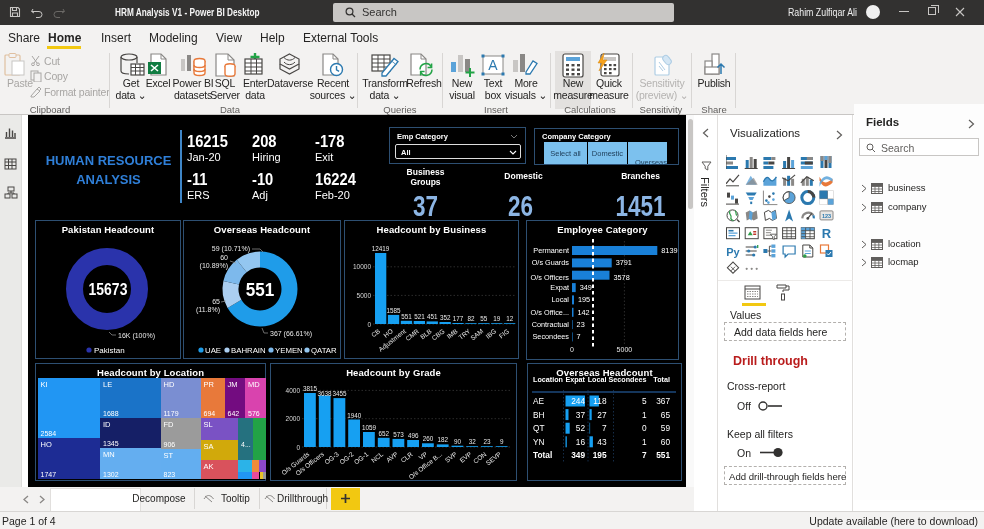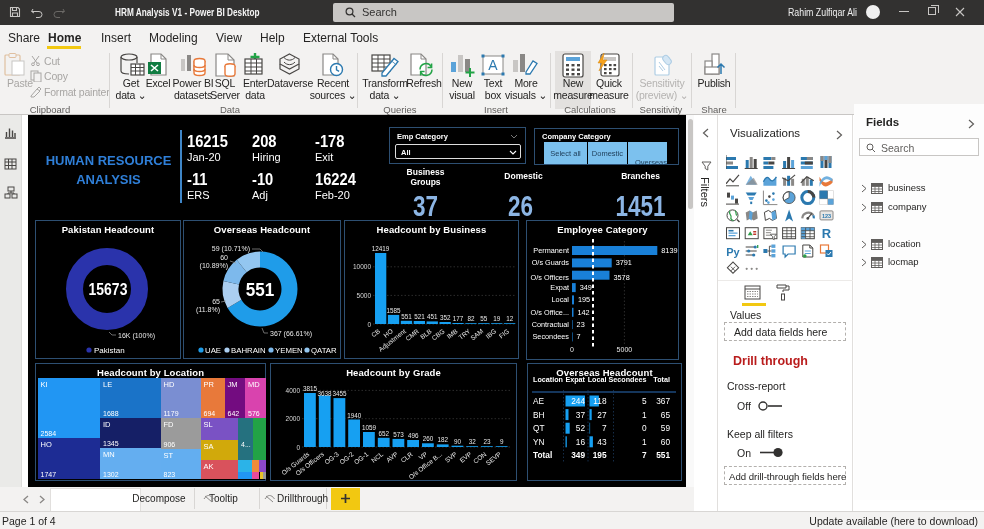--- a/index.html
+++ b/index.html
@@ -922,21 +922,21 @@
 
 <div class="abs" style="left:0;top:487px;width:694px;height:24px;background:#f3f2f1">
 <svg class="abs" style="left:22px;top:8px" width="8" height="9" viewBox="0 0 8 9">
         <path d="M6 1 2 4.5 6 8" fill="none" stroke="#8a8886" stroke-width="1.3"></path>
       </svg>
 <svg class="abs" style="left:38px;top:8px" width="8" height="9" viewBox="0 0 8 9">
         <path d="M2 1l4 3.5L2 8" fill="none" stroke="#8a8886" stroke-width="1.3"></path>
       </svg>
 <div class="abs" style="left:50px;top:1px;width:91px;height:23px;background:#fff;border:1px solid #e1dfdd;border-bottom:3px solid #f2c811;text-align:center;font-size:10px;color:#252423;padding-top:22px">Headcount</div>
 <div class="abs" style="left:124px;top:1px;width:71px;height:21px;border-right:1px solid #d8d6d4;text-align:center;font-size:10px;color:#252423;padding-top:5px">Decompose</div>
-<div class="abs" style="left:195px;top:1px;width:65px;height:21px;border-right:1px solid #d8d6d4;font-size:10px;color:#252423;padding-top:5px"><span style="margin-left:14px">Tooltip</span></div>
+<div class="abs" style="left:195px;top:1px;width:65px;height:21px;border-right:1px solid #d8d6d4;font-size:10px;color:#252423;padding-top:5px"><span style="margin-left:26px">Tooltip</span></div>
 <div class="abs" style="left:260px;top:1px;width:67px;height:21px;border-right:1px solid #d8d6d4;font-size:10px;color:#252423;padding-top:5px"><span style="margin-left:17px">Drillthrough</span></div>
 <svg class="abs" style="left:203px;top:8px" width="11" height="8" viewBox="0 0 11 8">
         <path d="M1 4c1.5-2.5 3-3.5 4.5-3.5S9 1.5 10.5 4" fill="none" stroke="#8a8886"></path>
         <path d="M2 1l7 6" stroke="#8a8886"></path>
       </svg>
 <svg class="abs" style="left:264px;top:8px" width="11" height="8" viewBox="0 0 11 8">
         <path d="M1 4c1.5-2.5 3-3.5 4.5-3.5S9 1.5 10.5 4" fill="none" stroke="#8a8886"></path>
         <path d="M2 1l7 6" stroke="#8a8886"></path>
       </svg>
 <div class="abs" style="left:331px;top:1px;width:29px;height:22px;background:#f2c811"></div>

